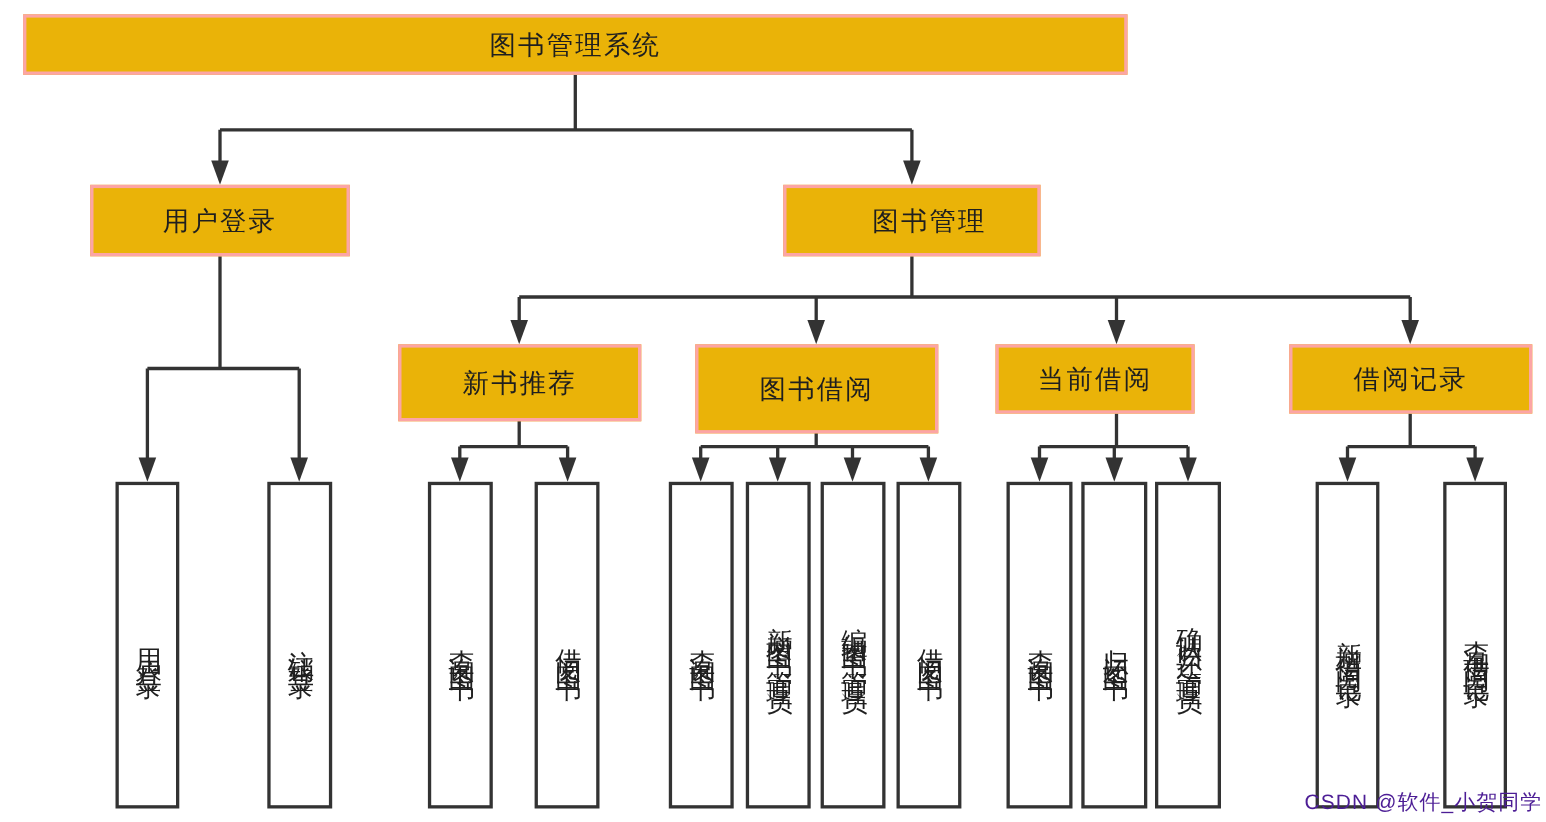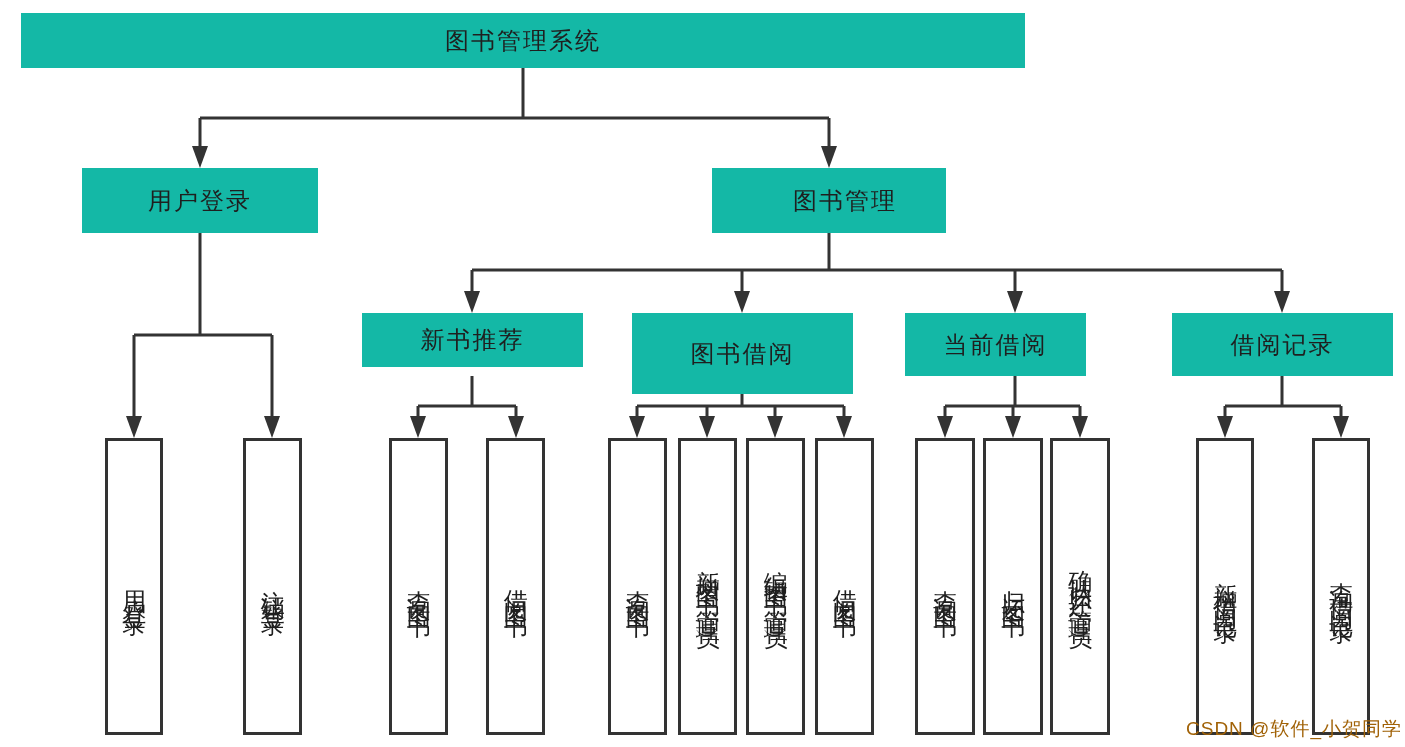--- a/index.html
+++ b/index.html
@@ -18,22 +18,22 @@
   #connectors {
     position: absolute;
     left: 0; top: 0;
     width: 1405px;
     height: 747px;
     z-index: 1;
   }
   .hnode {
     position: absolute;
     box-sizing: border-box;
-    border: 3px solid #14b8a6;
-    background: #14b8a6;
+    border: 3px solid #fca5a5;
+    background: #eab308;
     display: flex;
     align-items: center;
     justify-content: center;
     font-size: 24px;
     letter-spacing: 2px;
     color: #1f1f1f;
     z-index: 2;
     white-space: nowrap;
   }
   .vnode {
@@ -56,21 +56,21 @@
     color: #1f1f1f;
     line-height: 1.1;
     white-space: nowrap;
   }
   #watermark {
     position: absolute;
     left: 1186px;
     top: 716px;
     font-size: 19px;
     letter-spacing: 1px;
-    color: #a16207;
+    color: #4c1d95;
     z-index: 3;
     white-space: nowrap;
   }
 </style>
 </head>
 <body>
 
 <div id="stage">
 
   <svg id="connectors" viewBox="0 0 1405 747" xmlns="http://www.w3.org/2000/svg">
@@ -111,21 +111,21 @@
       <path d="M1217 416 H1233 L1225 438 Z"></path>
       <path d="M1333 416 H1349 L1341 438 Z"></path>
     </g>
   </svg>
 
   <div class="hnode" style="left:21px; top:13px; width:1004px; height:55px;">图书管理系统</div>
 
   <div class="hnode" style="left:82px; top:168px; width:236px; height:65px;">用户登录</div>
   <div class="hnode" style="left:712px; top:168px; width:234px; height:65px;padding-left:32px;">图书管理</div>
 
-  <div class="hnode" style="left:362px; top:313px; width:221px; height:54px;">新书推荐</div>
+  <div class="hnode" style="left:362px; top:313px; width:221px; height:70px;">新书推荐</div>
   <div class="hnode" style="left:632px; top:313px; width:221px; height:81px;">图书借阅</div>
   <div class="hnode" style="left:905px; top:313px; width:181px; height:63px;">当前借阅</div>
   <div class="hnode" style="left:1172px; top:313px; width:221px; height:63px;">借阅记录</div>
 
   <div class="vnode" style="left:105px; width:58px;">
     <span class="vtext">用户登录</span>
   </div>
   <div class="vnode" style="left:243px; width:59px;">
     <span class="vtext">注销登录</span>
   </div>

